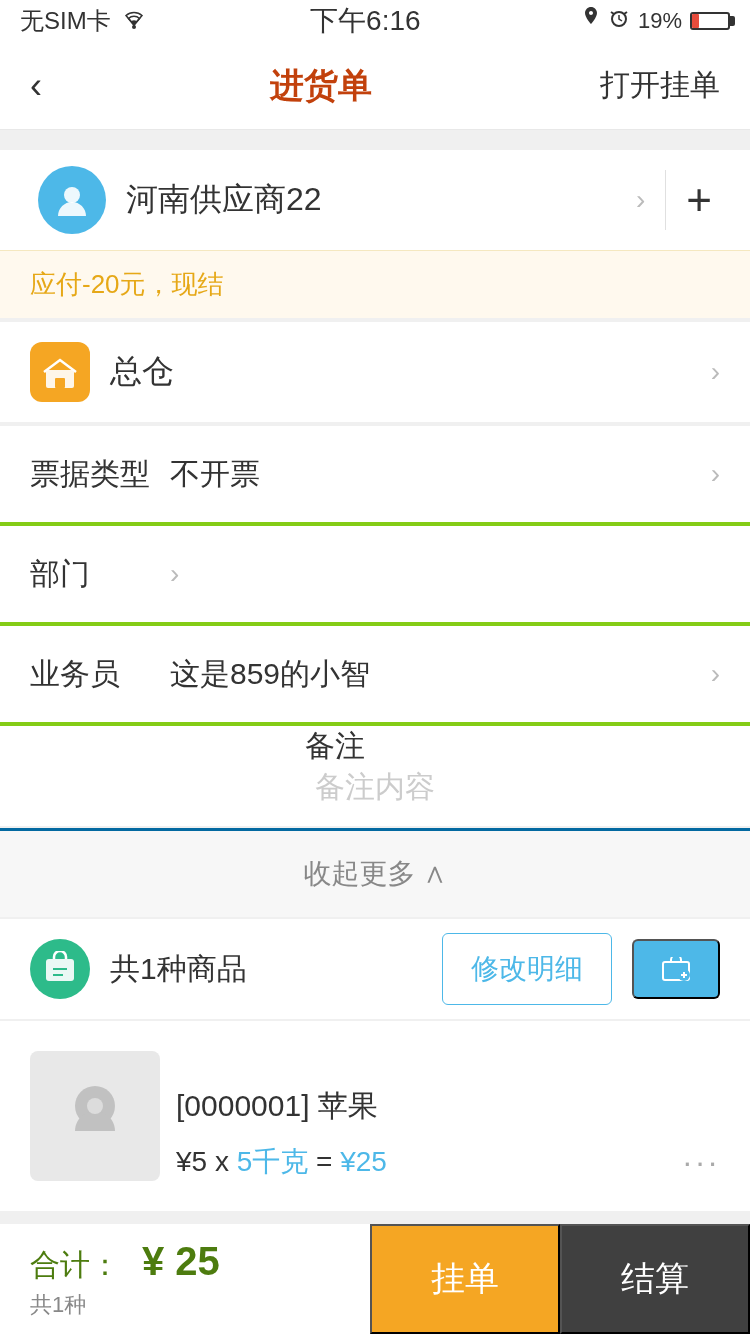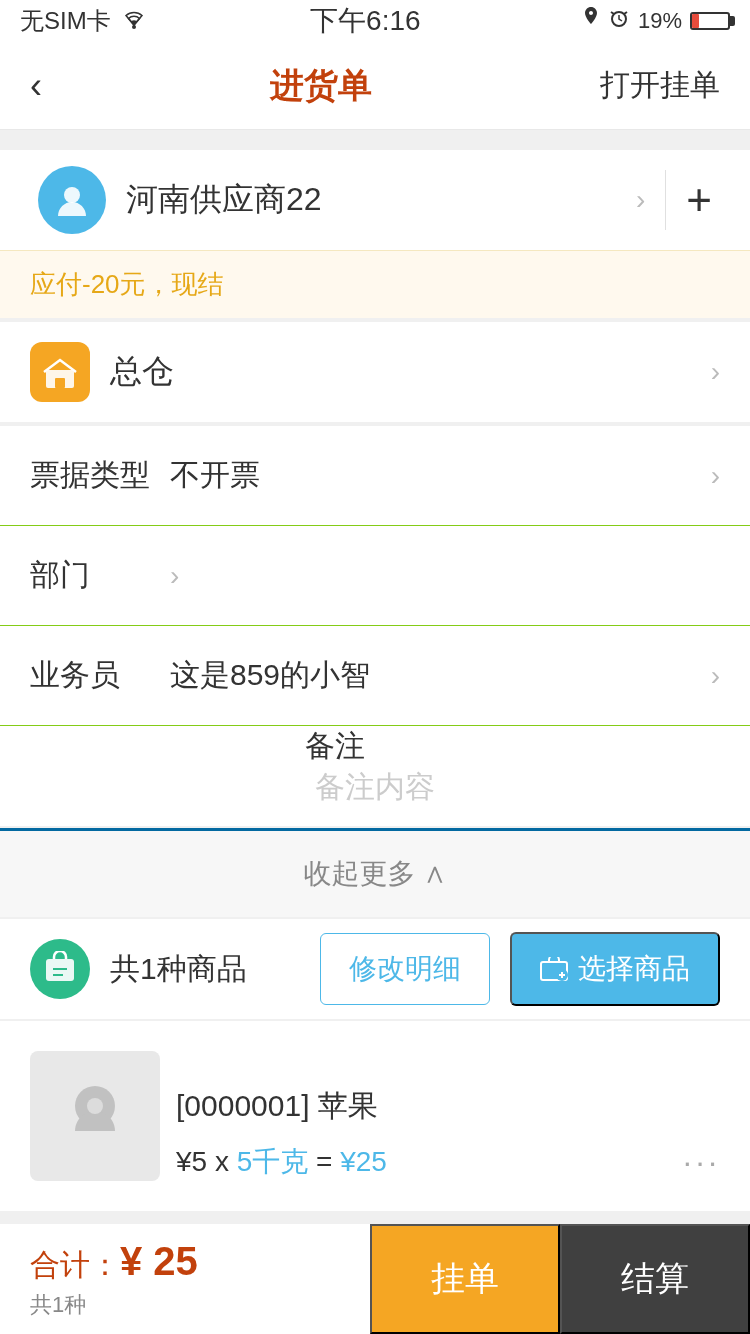--- a/index.html
+++ b/index.html
@@ -186,21 +186,21 @@
     
     .form-section {
       background: #fff;
       margin-top: 2px;
     }
     .form-row {
       display: flex;
       align-items: center;
       padding: 0 30px;
       height: 100px;
-      border-bottom: 1px solid #84cc16;
+      border-bottom: 4px solid #84cc16;
     }
     .form-row:last-child {
       border-bottom: none;
       flex-direction: column;
     }
     .form-label {
       font-size: 30px;
       color: #333;
       width: 140px;
       flex-shrink: 0;
@@ -327,24 +327,24 @@
     }
     .bottom-total {
       flex: 1;
       display: flex;
       flex-direction: column;
       justify-content: center;
       padding: 0 30px;
     }
     .total-main {
       font-size: 30px;
-      color: #c2410c;
+      color: #4d7c0f;
       display: flex;
       align-items: baseline;
-      gap: 0;
+      gap: 22px;
     }
     .total-amount {
       font-size: 40px;
       font-weight: 600;
     }
     .total-sub {
       font-size: 22px;
       color: #888;
       margin-top: 4px;
     }
@@ -485,21 +485,20 @@
   </div>
   <span class="product-count">共1种商品</span>
   <button class="btn-outline">修改明细</button>
   <button class="btn-solid">
     <svg width="28" height="24" viewBox="0 0 28 24" fill="none">
       <rect x="1" y="5" width="26" height="18" rx="2" stroke="#fff" stroke-width="2"></rect>
       <path d="M9 5V3a5 5 0 0110 0v2" stroke="#fff" stroke-width="2"></path>
       <circle cx="22" cy="18" r="6" fill="#4db8e8"></circle>
       <path d="M19 18h6M22 15v6" stroke="#fff" stroke-width="2"></path>
     </svg>
-    <span>选择商品</span>
   </button>
 </div>
 
 <div class="product-item">
   <div class="product-thumb">
     <svg class="product-thumb-inner" viewBox="0 0 80 80" fill="none">
       <circle cx="40" cy="30" r="20" fill="#888"></circle>
       <path d="M20 55c0-11 9-20 20-20s20 9 20 20" fill="#888"></path>
       <circle cx="40" cy="30" r="8" fill="#ccc"></circle>
     </svg>

